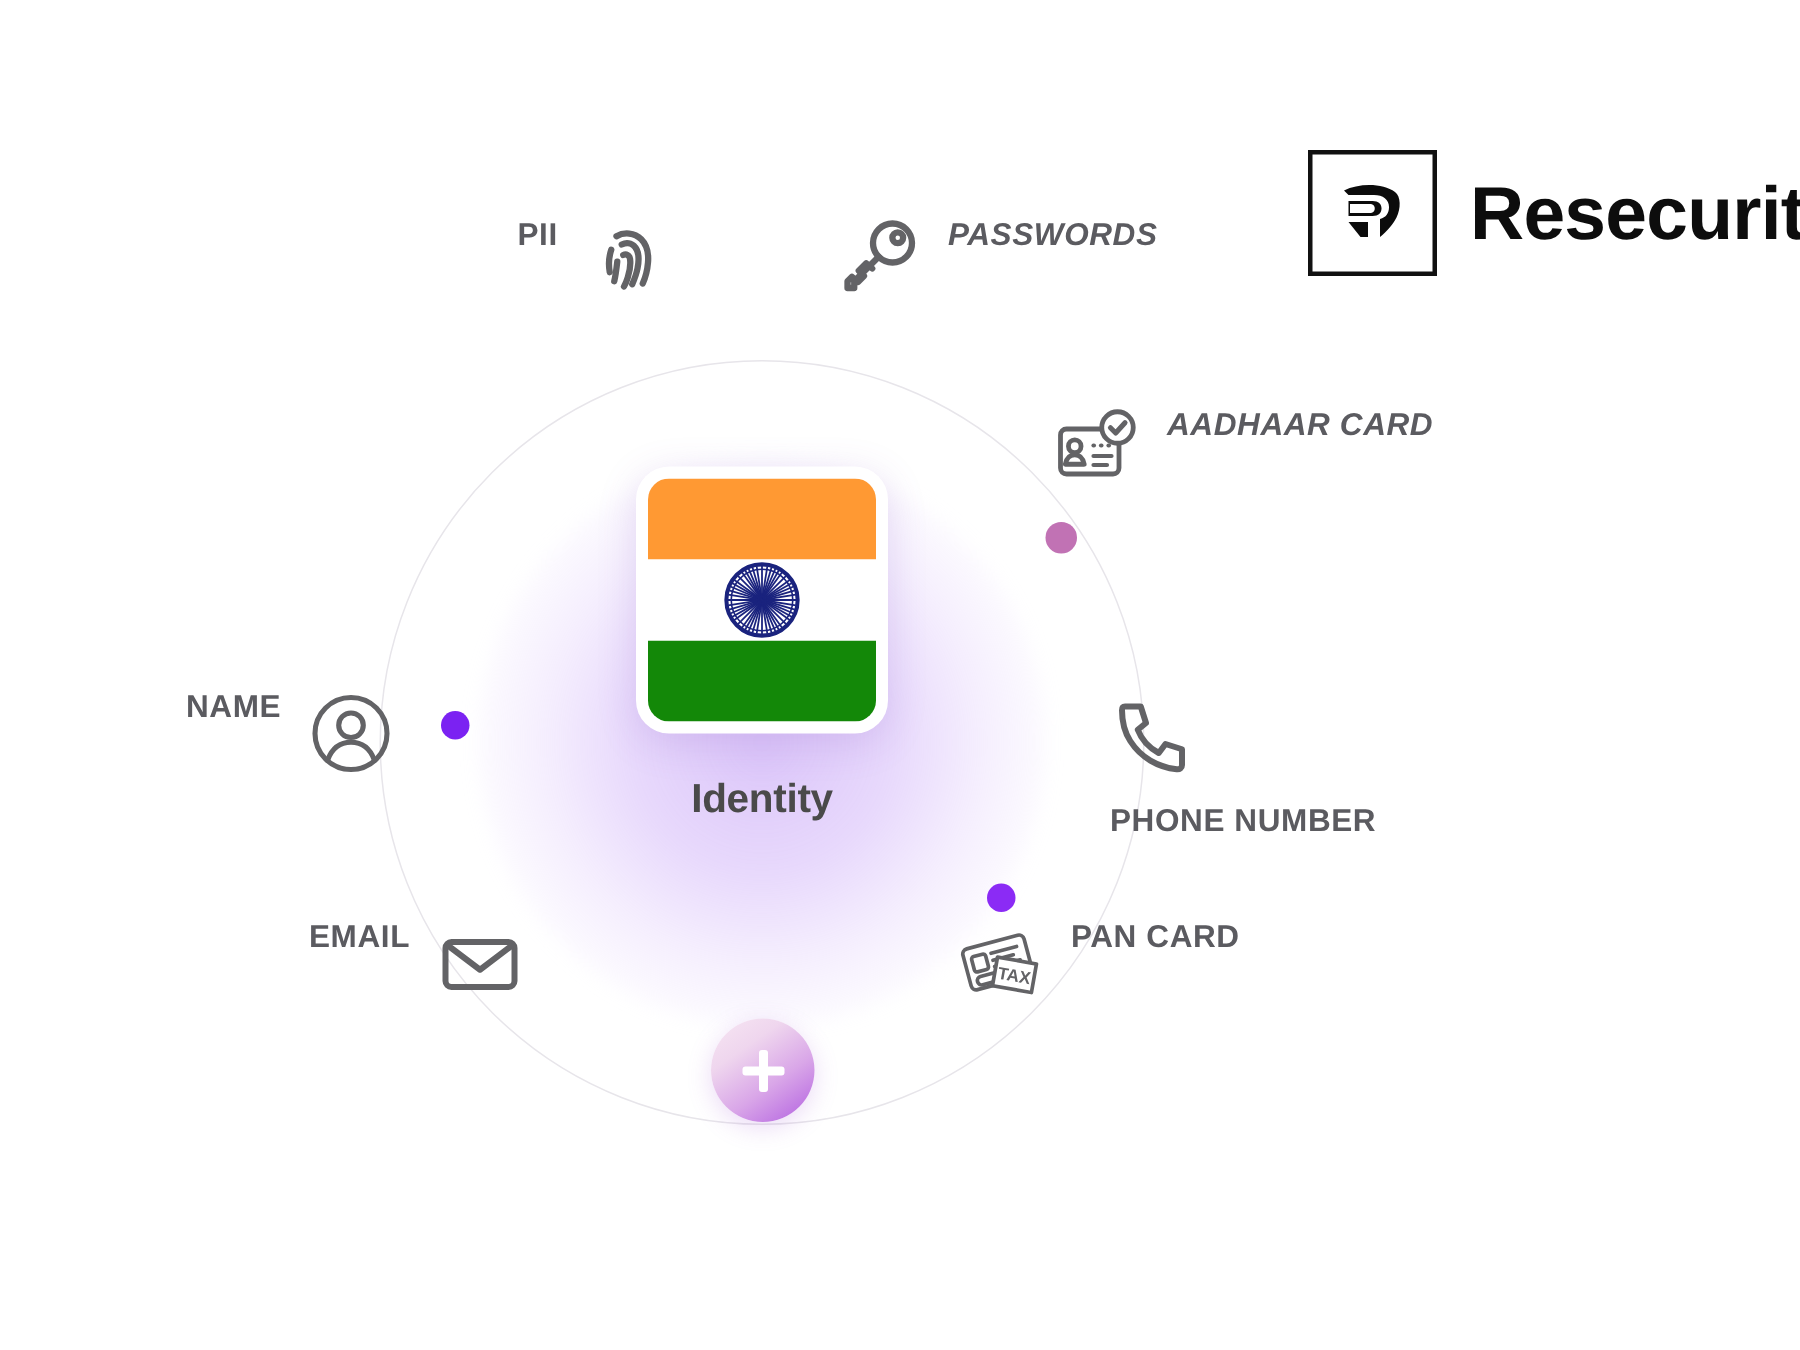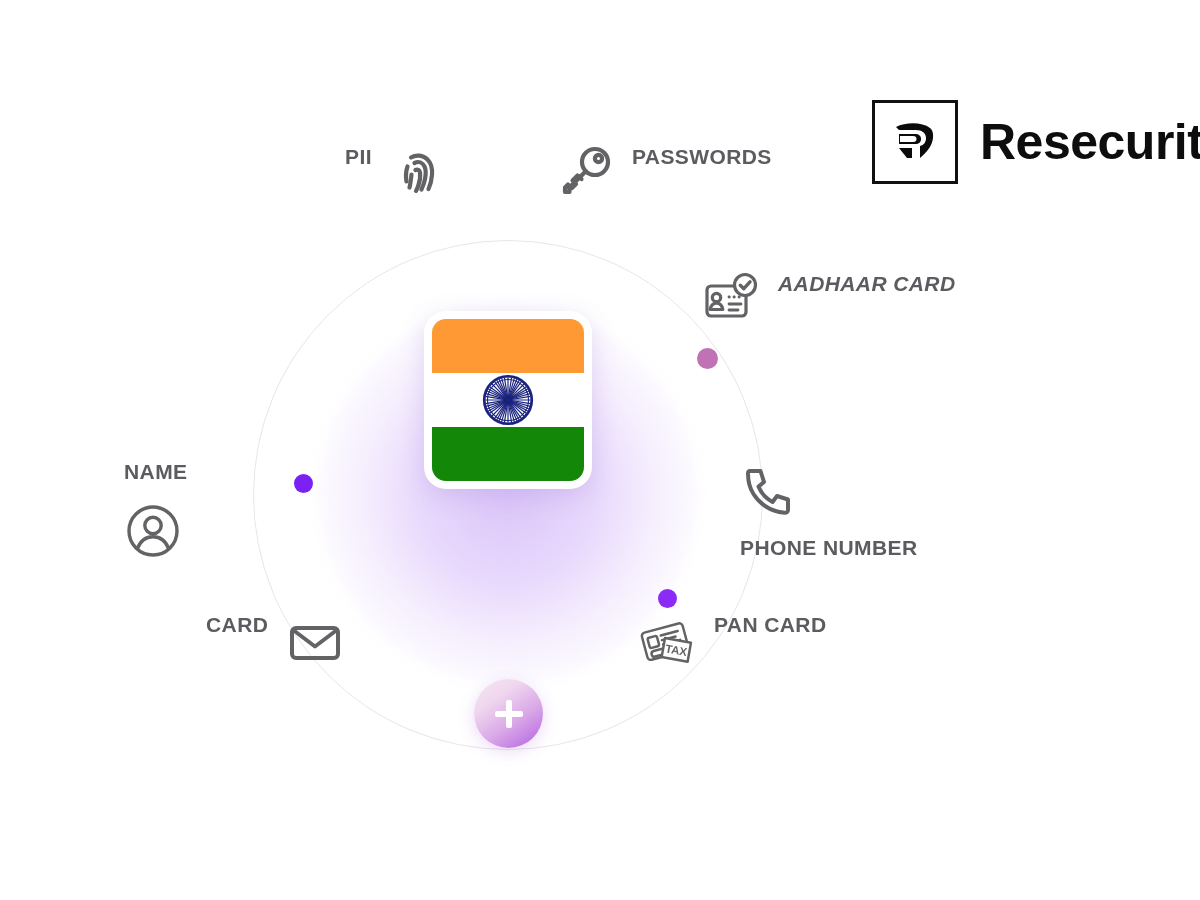--- a/index.html
+++ b/index.html
@@ -146,26 +146,26 @@
     flex: 0 0 58px;
     display: flex;
     align-items: center;
     justify-content: center;
     color: #636366;
   }
   .node-icon svg { display: block; }
 
   
   #node-pii            { left: 345px; top: 143px; }
-  #node-passwords      { left: 556px; top: 143px; }
+  #node-passwords      { left: 556px; top: 143px; font-style: italic; }
   #node-aadhaar        { left: 702px; top: 272px; font-style: italic; }
   #node-phone          { left: 740px; top: 460px; flex-direction: column; }
   #node-pan            { left: 638px; top: 613px; }
   #node-email          { left: 206px; top: 613px; }
-  #node-name           { left: 124px; top: 460px; flex-direction: column; }
+  #node-name           { left: 124px; top: 460px; }
   #node-social         { left: 58px;  top: 272px; }
 
   #node-pii .node-label      { align-self: flex-start; margin-top: 2px; }
   #node-passwords .node-label{ align-self: flex-start; margin-top: 2px; }
 
   
   .dot {
     position: absolute;
     border-radius: 50%;
   }
@@ -256,20 +256,21 @@
               <line x1="15.5" y1="25.0" x2="84.5" y2="75.0"></line>
             </g>
           </g>
         </svg>
       </div>
       <div class="flag-band flag-green" style="background:#138808"></div>
     </div>
   </div>
 
   <div class="center-title">
+    <div>Identity</div>
   </div>
 
   <div class="node left" id="node-pii">
     <span class="node-label">PII</span>
     <span class="node-icon">
       <svg width="56" height="56" viewBox="0 0 56 56" fill="none" stroke="#636366" stroke-width="4.2" stroke-linecap="round" aria-hidden="true">
         <path d="M20 13.5 C25 10.5, 32 11, 36.5 15.5 C40.5 19.5, 41.5 25, 41 31 C40.6 36, 39.5 40.5, 37.5 45"></path>
         <path d="M16.5 22.5 C15 27, 14.5 32, 15.5 37.5"></path>
         <path d="M23.5 19 C27.5 17, 31.5 18.5, 33.5 22.5 C35 25.5, 35 30, 34 35 C33.3 38.7, 32 42, 30.5 45.5"></path>
         <path d="M24.5 26 C26.5 25, 28.5 26, 29 28.5 C29.5 32, 28.8 37, 27.5 41 C26.8 43.3, 26 45.3, 25 47"></path>
@@ -334,21 +335,21 @@
         <g transform="rotate(10 33 30)">
           <path d="M30 26 L60 26 L60 48 L30 48 Z" fill="#ffffff" stroke="#636366"></path>
           <text x="45" y="42" font-family="'Liberation Sans', sans-serif" font-size="13" font-weight="700" fill="#636366" stroke="none" text-anchor="middle">TAX</text>
         </g>
       </svg>
     </span>
     <span class="node-label">PAN CARD</span>
   </div>
 
   <div class="node left" id="node-email">
-    <span class="node-label">CARD</span>
+    <span class="node-label">EMAIL</span>
     <span class="node-icon">
       <svg width="58" height="58" viewBox="0 0 58 58" fill="none" stroke="#636366" stroke-width="4" stroke-linecap="round" stroke-linejoin="round" aria-hidden="true">
         <rect x="6" y="15" width="46" height="30" rx="4"></rect>
         <path d="M8.5 18 L29 33.5 L49.5 18"></path>
       </svg>
     </span>
   </div>
 
   <div class="node left" id="node-name">
     <span class="node-label">NAME</span>

